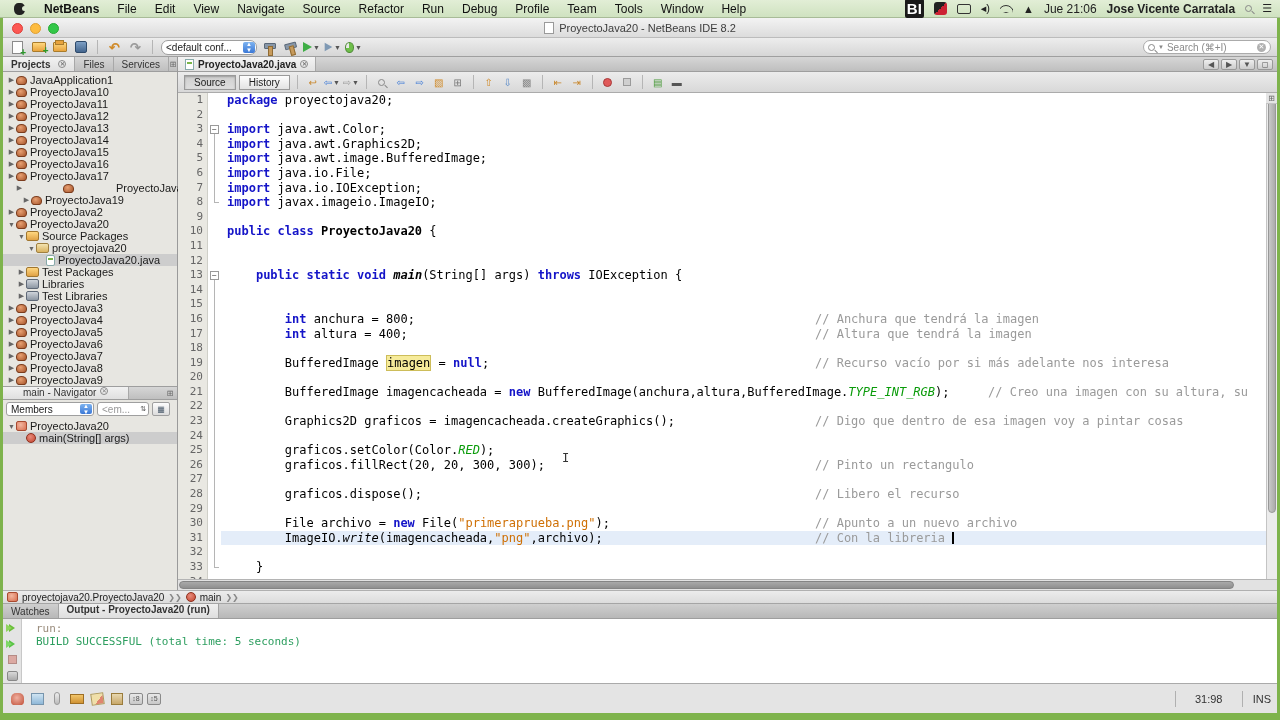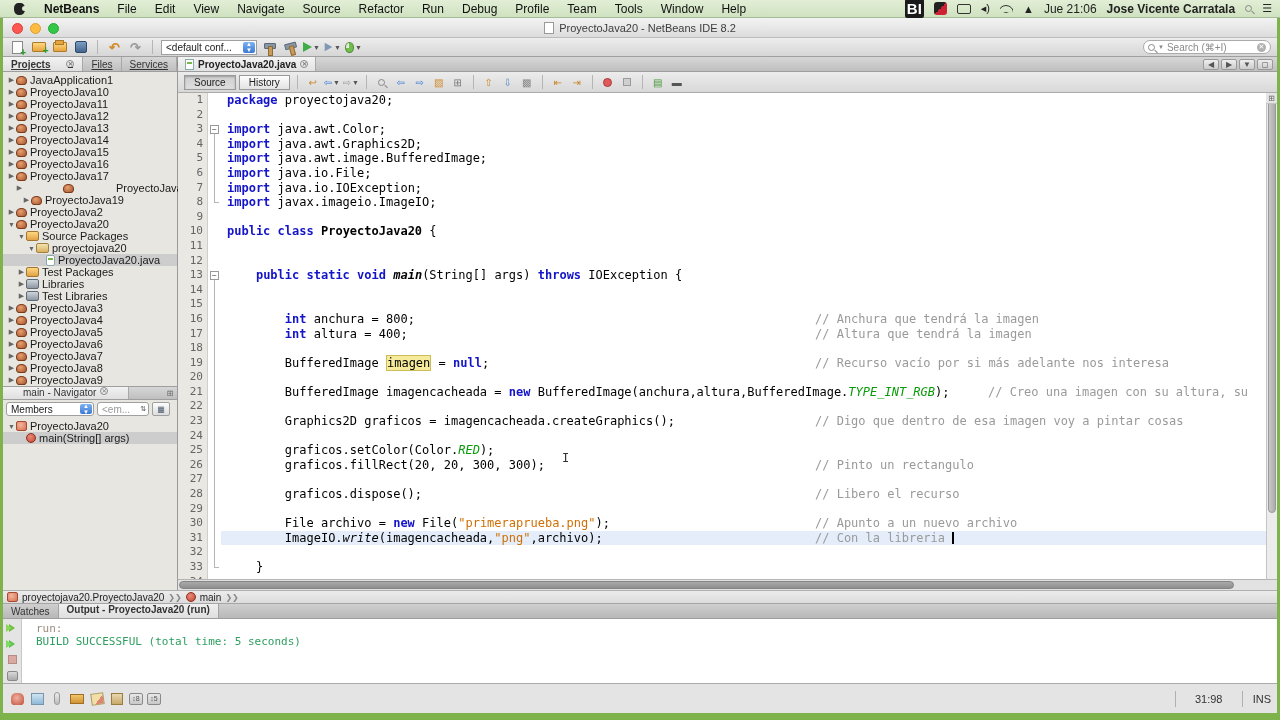--- a/index.html
+++ b/index.html
@@ -33,37 +33,37 @@
 
   .maintoolbar { height:19px; background:linear-gradient(#ededed,#d6d6d6); border-bottom:1px solid #9f9f9f; display:flex; align-items:center; padding:1px 6px; gap:4px; }
   .tbico { width:17px; height:15px; display:flex; align-items:center; justify-content:center; font-size:11px; position:relative; }
   .pg { width:11px; height:13px; background:#fdfdfd; border:1px solid #8a8a8a; position:relative; }
   .plus:after { content:"+"; position:absolute; right:-4px; bottom:-5px; color:#2a9a2a; font-weight:bold; font-size:10px; }
   .fold-ico { width:14px; height:10px; background:linear-gradient(#ffd77e,#e8a33d); border:1px solid #a97c2c; border-radius:1px; position:relative; }
   .fold-ico.open:before{ content:""; position:absolute; top:-3px; left:1px; width:7px; height:3px; background:#e8a33d; border:1px solid #a97c2c; }
   .disk { width:12px; height:12px; background:linear-gradient(#7d9fc4,#44668e); border:1px solid #2e4a6b; border-radius:2px; }
   .curl { font-size:13px; font-weight:bold; line-height:1; }
   .sep-v { width:1px; height:14px; background:#b5b5b5; margin:0 4px; }
-  .cfg-select { width:96px; height:15px; background:#fff; border:1px solid #9f9f9f; border-radius:0; font-size:10px; color:#222; display:flex; align-items:center; padding-left:4px; position:relative; }
+  .cfg-select { width:96px; height:15px; background:#fff; border:1px solid #9f9f9f; border-radius:7px; font-size:10px; color:#222; display:flex; align-items:center; padding-left:4px; position:relative; }
   .stepper { position:absolute; right:1px; top:1px; bottom:1px; width:12px; background:linear-gradient(#7db3f0,#3b78d6); border-radius:2px; color:#fff; font-size:6px; display:flex; flex-direction:column; align-items:center; justify-content:center; line-height:1; }
   .hammer { width:13px; height:13px; position:relative; }
   .hammer:before{ content:""; position:absolute; top:2px; left:1px; width:10px; height:4px; background:#8897a8; border:1px solid #5a6878; border-radius:1px; }
   .hammer:after{ content:""; position:absolute; top:5px; left:5px; width:3px; height:8px; background:#c79b5c; border:1px solid #8f6b34; }
   .runplay { width:0; height:0; border-left:9px solid #3fae46; border-top:5px solid transparent; border-bottom:5px solid transparent; }
   .mini-caret { font-size:7px; color:#555; margin-left:1px; }
   .searchbox { margin-left:auto; width:128px; height:14px; border:1px solid #ababab; border-radius:8px; background:#fff; display:flex; align-items:center; font-size:10px; color:#8a8a8a; padding:0 4px; gap:3px; }
   .mag { width:7px; height:7px; border:1.3px solid #888; border-radius:50%; position:relative; flex:none; }
   .mag:after{ content:""; position:absolute; width:4px; height:1.3px; background:#888; transform:rotate(45deg); left:5px; top:6px; }
   .clearx { margin-left:auto; width:9px; height:9px; background:#b0b0b0; border-radius:50%; color:#fff; font-size:7px; display:flex; align-items:center; justify-content:center; }
 
   
   .bodyrow { flex:1; display:flex; min-height:0; }
   .leftcol { width:175px; display:flex; flex-direction:column; border-right:1px solid #9a9a9a; background:#e7e6e1; }
   .ptabs { height:15px; background:linear-gradient(#d6d6d6,#bfbfbf); display:flex; align-items:stretch; font-size:10px; border-bottom:1px solid #9e9e9e; }
-  .ptab { padding:1px 8px; display:flex; align-items:center; gap:16px; color:#333; border-right:1px solid #a8a8a8;text-decoration:underline; }
+  .ptab { padding:1px 8px; display:flex; align-items:center; gap:8px; color:#333; border-right:1px solid #a8a8a8; }
   .ptab.active { background:linear-gradient(#f2f2f2,#e0e0e0); font-weight:bold; }
   .xclose { width:8px; height:8px; border:1px solid #8a8a8a; border-radius:50%; font-size:6px; line-height:6px; text-align:center; color:#777; }
   .ptab-min { margin-left:auto; width:14px; display:flex; align-items:center; justify-content:center; color:#666; font-size:8px; }
   .tree { flex:none; font-size:11px; color:#1a1a1a; padding-top:2px; }
   .trow { height:12px; display:flex; align-items:center; white-space:nowrap; }
   .trow.sel { background:#cdcdcd; }
   .tarrow { width:9px; flex:none; font-size:7px; color:#666; text-align:center; }
   .ticon { width:13px; height:10px; flex:none; margin-right:3px; border-radius:2px; }
   .i-project { background:radial-gradient(circle at 40% 35%, #e8a072, #a5542a); border:1px solid #7c3c1c; border-radius:50% 50% 40% 40%; width:11px; height:9px; }
   .i-foldersrc { background:linear-gradient(#ffd780,#e0a246); border:1px solid #a1762e; }

